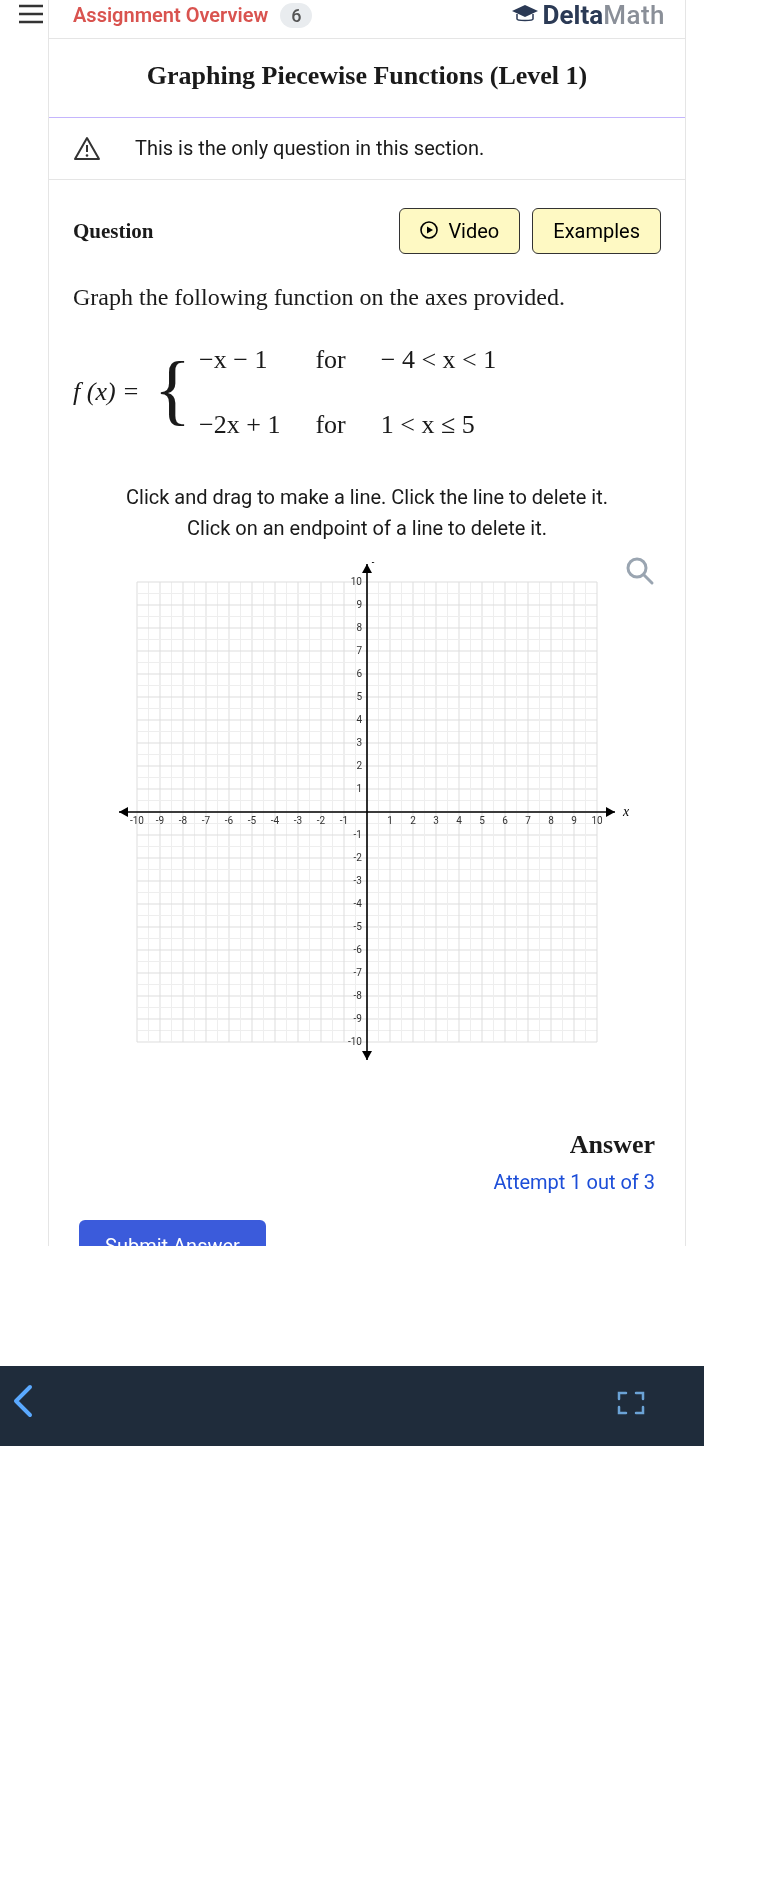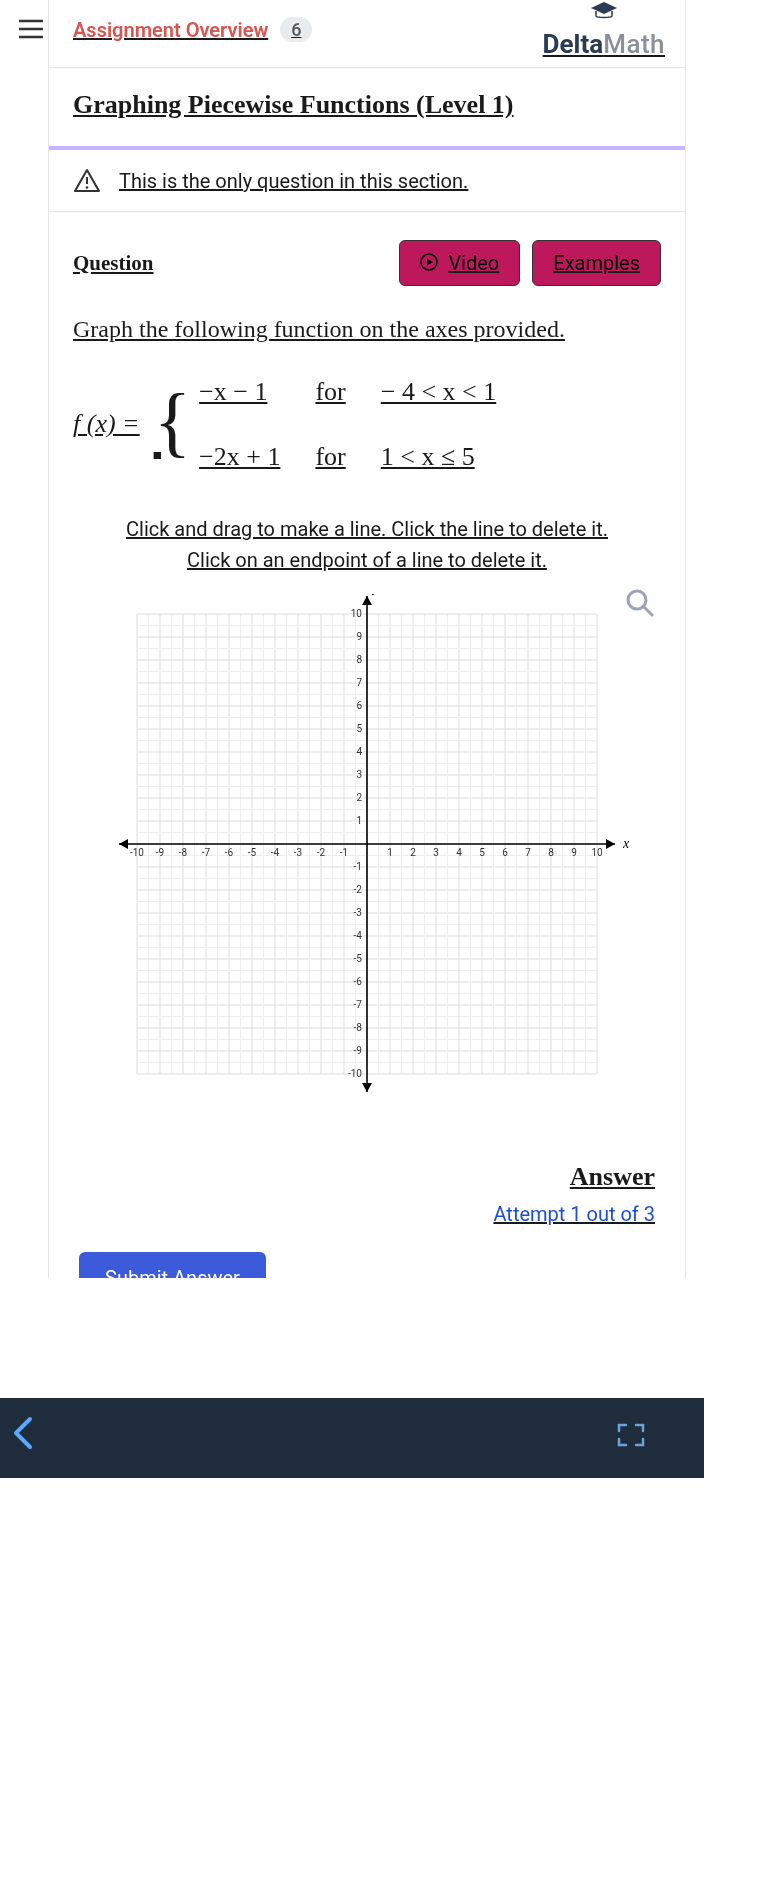--- a/index.html
+++ b/index.html
@@ -42,42 +42,42 @@
     font-weight: 500;
   }
   .brand {
     margin-left: auto;
     font-size: 26px;
     font-weight: 500;
     color: #2b3a55;
     display: flex;
     align-items: center;
     gap: 4px;
-    flex-direction: column;
   }
   .brand .delta { font-weight: 700; }
   .brand .math { color: #8a8f98; letter-spacing: 0.5px; }
   .cap-icon { font-size: 22px; color: #2b3a55; }
   .divider { height: 1px; background: #e5e5e5; margin: 0; }
   
   .title-block { padding: 22px 24px 26px; }
   .title-block h1 {
     font-size: 26px;
     font-weight: 700;
     color: #1a1a1a;
     font-family: Georgia, serif;
+    text-align: center;
   }
   
   .info-banner {
-    border-top: 4px solid #c4b5fd;
+    border-top: 1px solid #c4b5fd;
     border-bottom: 1px solid #e5e5e5;
     padding: 18px 24px;
     display: flex;
-    align-items: flex-end;
-    gap: 18px;
+    align-items: flex-start;
+    gap: 34px;
     font-size: 20px;
   }
   .warn-icon {
     width: 28px; height: 25px;
     display: inline-flex;
     align-items: center;
     justify-content: center;
   }
   
   .question-row {
@@ -88,21 +88,21 @@
   }
   .question-row h2 {
     font-family: Georgia, serif;
     font-size: 21px;
     font-weight: 700;
     flex: 0 0 auto;
     margin-right: auto;
   }
   .btn {
     border: 1.5px solid #333;
-    background: #be185d;
+    background: #fef9c3;
     border-radius: 6px;
     padding: 10px 20px;
     font-size: 20px;
     display: inline-flex;
     align-items: center;
     gap: 10px;
     font-family: inherit;
     cursor: pointer;
   }
   .btn .play { font-size: 14px; }
@@ -192,21 +192,20 @@
     display: flex;
     align-items: center;
     padding: 0 8px;
     justify-content: space-between;
     position: relative;
   }
   .nav-chevron { font-size: 42px; color: #5aa9ff; }
   .nav-full { color: #6ba3d6; font-size: 30px; margin-right: 50px;}
   .outer {
     width: 704px;
-    text-decoration: underline;
   }
 </style>
 </head>
 <body>
 
 <div class="outer">
 <div class="page-wrap">
 
   <div class="topbar">
     <span class="hamburger">

